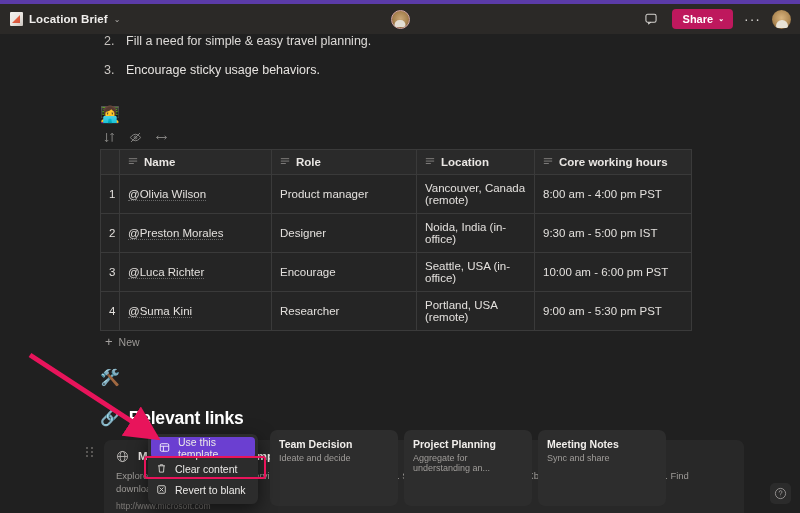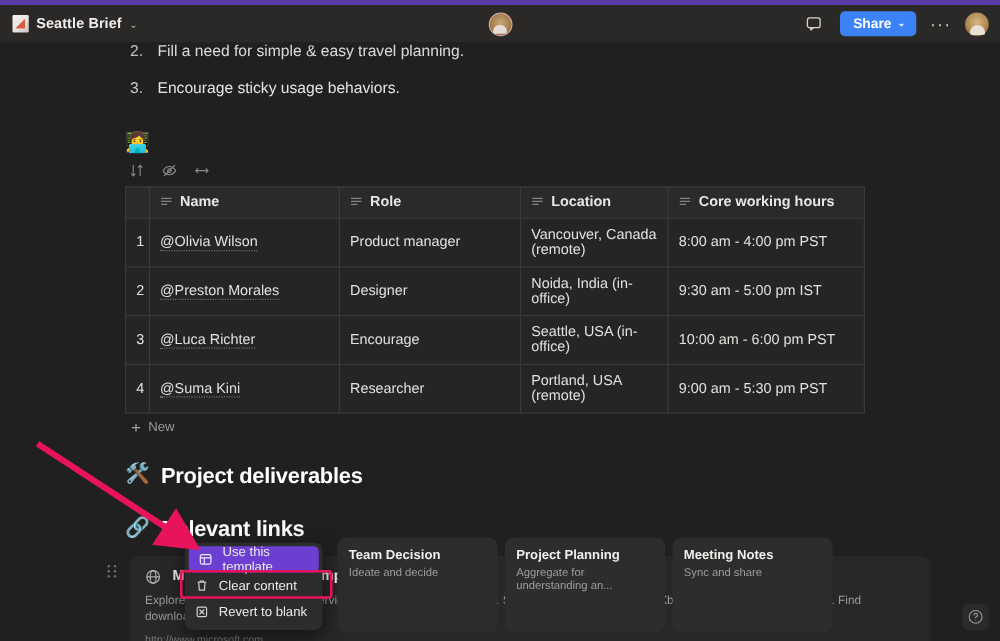--- a/index.html
+++ b/index.html
@@ -47,21 +47,21 @@
   .avatar-ring::after{
     content:""; position:absolute; left:50%; top:58%; transform:translateX(-50%);
     width:11px; height:7px; border-radius:5px 5px 2px 2px; background:#e3ddd3;
   }
 
   .hdr-right {
     margin-left:auto; display:flex; align-items:center; gap:11px; padding-right: 9px;
   }
   .icon-btn { width:20px; height:20px; display:flex; align-items:center; justify-content:center; cursor:pointer; }
   .share-btn {
-    background: #3b82f6; color:#fff; font-size:11px; font-weight:600;
+    background: #be185d; color:#fff; font-size:11px; font-weight:600;
     border-radius: 4px; padding: 4px 9px 4px 11px; display:flex; align-items:center; gap:5px;
     cursor: pointer; border: none;
   }
   .more-dots { color:#d6d3d0; font-size:14px; letter-spacing:1px; line-height:6px; }
   .avatar-sm {
     width: 19px; height: 19px; border-radius:50%;
     background: radial-gradient(circle at 50% 42%, #d9b47e 0%, #b08a55 55%, #6e4f2c 100%);
     position: relative;
   }
   .avatar-sm::after{
@@ -191,21 +191,21 @@
 </head>
 <body>
 
 <div class="app">
 
   <div class="accent-strip"></div>
 
   <div class="header">
     <div class="hdr-left">
       <span class="doc-icon"></span>
-      <span class="doc-title">Seattle Brief</span>
+      <span class="doc-title">Location Brief</span>
       <span class="chev">⌄</span>
     </div>
 
     <div class="hdr-center">
       <div class="avatar-ring"></div>
     </div>
 
     <div class="hdr-right">
       <span class="icon-btn">
         <svg width="14" height="14" viewBox="0 0 16 16" fill="none" stroke="#d6d3d0" stroke-width="1.2">
@@ -335,21 +335,20 @@
         </table>
       </div>
 
       <div class="new-row">
         <span class="plus">+</span>
         <span>New</span>
       </div>
 
       <div class="heading" style="margin-top:22px">
         <span class="h-emoji">🛠️</span>
-        <span>Project deliverables</span>
       </div>
 
       <div class="heading" style="margin-top:22px">
         <span class="h-emoji">🔗</span>
         <span>Relevant links</span>
       </div>
 
       <div class="link-area">
         <span class="drag-handle">
           <i></i>

